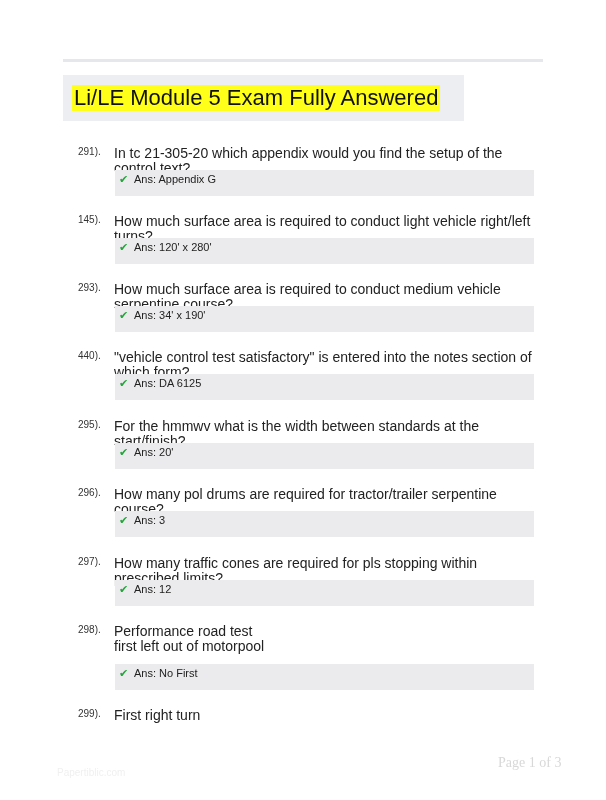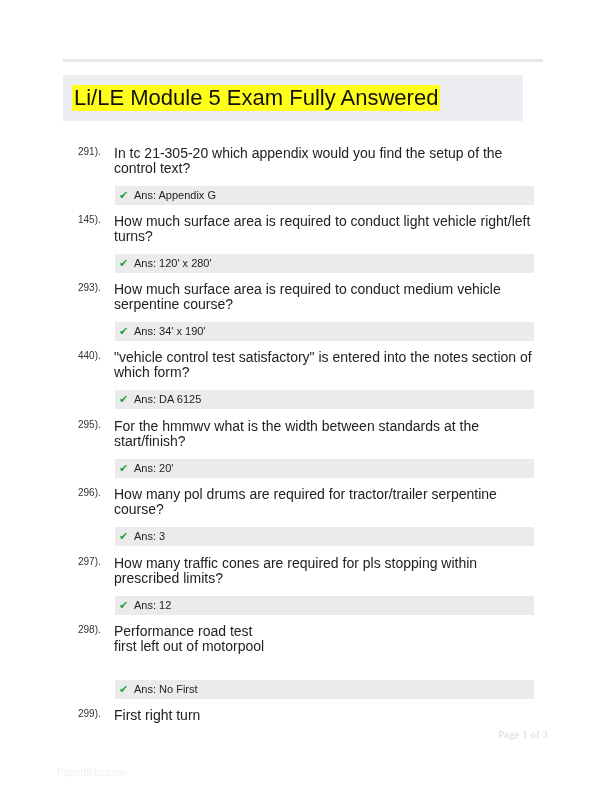--- a/index.html
+++ b/index.html
@@ -6,51 +6,51 @@
   body {
     width: 606px; height: 800px; background: #ffffff; position: relative;
     font-family: "Liberation Sans", "DejaVu Sans", sans-serif; color: #222;
     overflow: hidden;
   }
   .top-rule {
     position: absolute; left: 63px; top: 59px; width: 480px; height: 3px;
     background: #e6e7ea;
   }
   .title-bar {
-    position: absolute; left: 63px; top: 75px; width: 460px; height: 46px;
+    position: absolute; left: 63px; top: 75px; width: 401px; height: 46px;
     background: #eceef1;
   }
   .title {
     position: absolute; left: 9px; top: 10px;
     background: #ffff1a; font-size: 22px; line-height: 26px; color: #111;
     padding: 0 2px; white-space: nowrap;
   }
   .qa {
     position: absolute; left: 63px; width: 480px;
   }
   .qnum {
     position: absolute; left: 15px; top: 0; font-size: 10px; color: #333;
   }
   .qtext {
     position: absolute; left: 51px; top: 0; font-size: 14px; line-height: 15px;
     color: #222; width: 425px;
   }
   .ans {
-    position: absolute; left: 52px; width: 419px; height: 19px;
-    background: #ebebed; font-size: 11px; line-height: 19px; color: #222; margin-top: 16px;
+    position: absolute; left: 52px; width: 419px; height: 26px;
+    background: #ebebed; font-size: 11px; line-height: 19px; color: #222;
   }
   .check {
     display: inline-block; width: 12px; margin-left: 4px; margin-right: 3px;
     color: #23a53b; font-weight: bold; font-size: 11px;
   }
   .footer-left {
     position: absolute; left: 57px; top: 767px; font-size: 10px; color: #f0f0f0;
   }
   .footer-right {
-    position: absolute; left: 498px; top: 728px; font-size: 11px; color: #d8d8d8;
+    position: absolute; left: 498px; top: 755px; font-size: 14px; color: #d8d8d8;
     font-family: "Liberation Serif", serif;
   }
 </style>
 </head>
 <body>
 
 <div class="top-rule"></div>
 
 <div class="title-bar">
   <span class="title">Li/LE Module 5 Exam Fully Answered</span>

